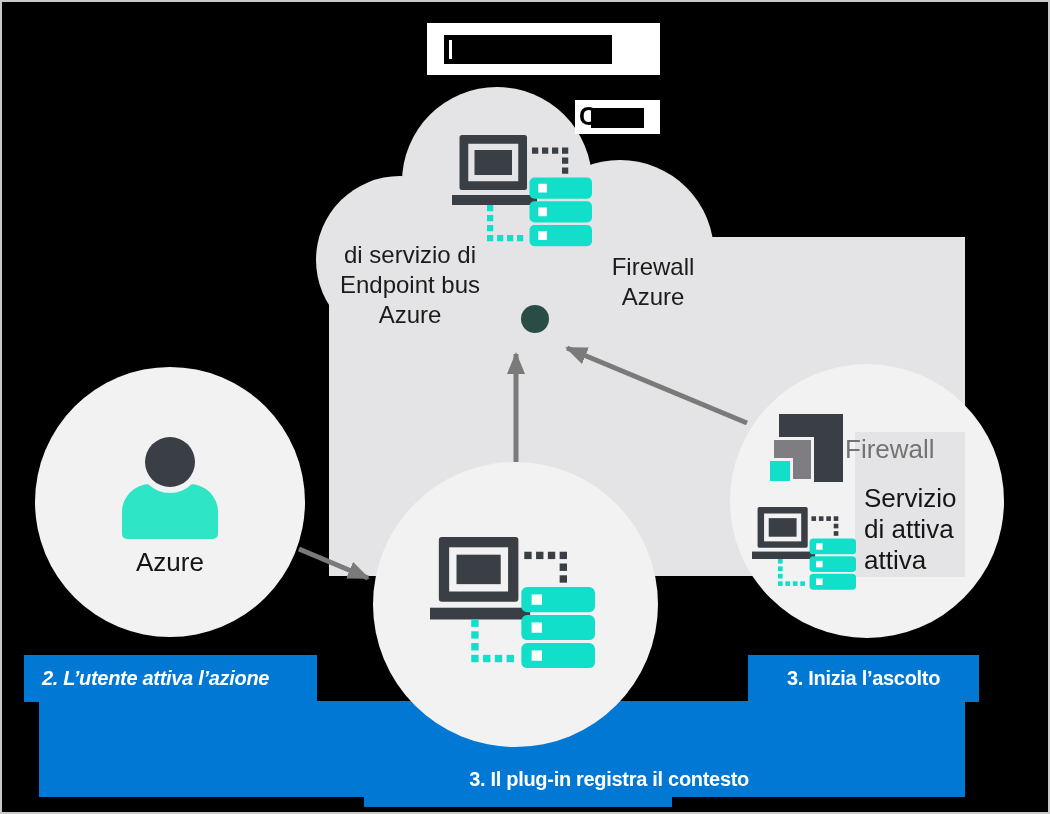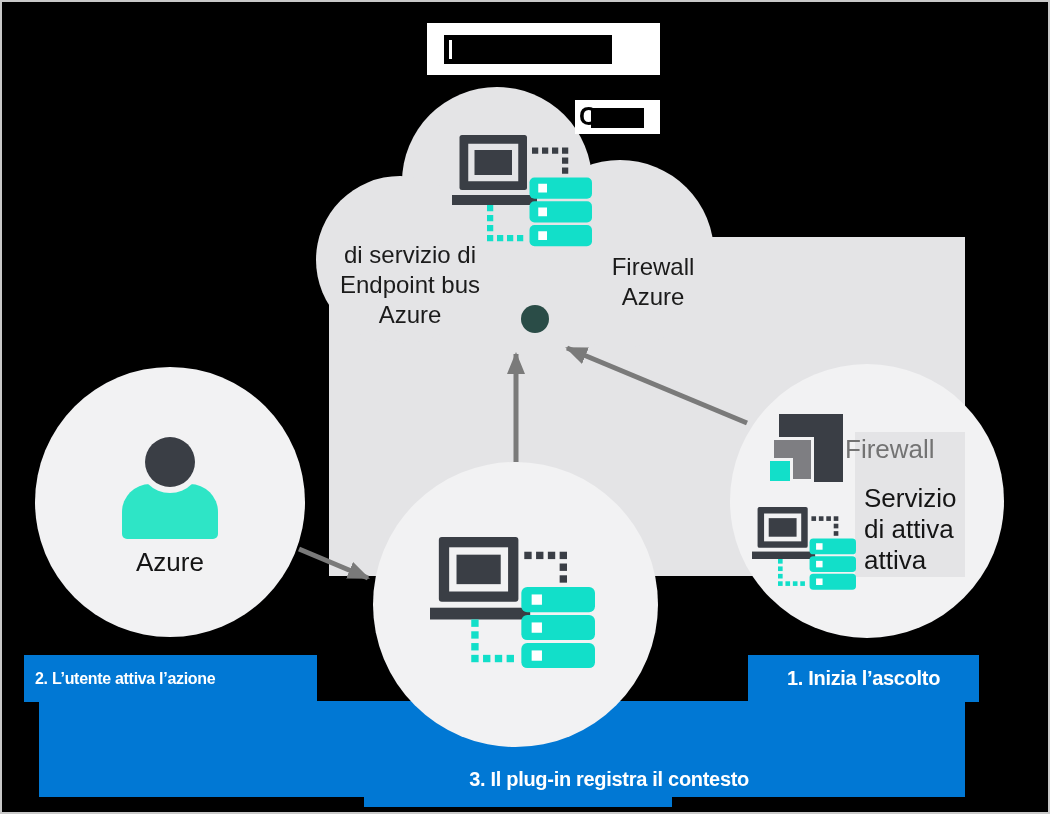--- a/index.html
+++ b/index.html
@@ -34,21 +34,21 @@
   .endpoint-label{left:298px;top:238px;width:220px;text-align:center;font-size:24px;line-height:30px;}
   .azure-label{left:566px;top:250px;width:170px;text-align:center;font-size:24px;line-height:30px;}
 
   
   .ban{background:#0178D4;}
   .ban-tab-left{left:22px;top:653px;width:293px;height:47px;}
   .ban-tab-right{left:746px;top:653px;width:231px;height:47px;}
   .ban-main{left:37px;top:699px;width:926px;height:96px;}
   .ban-tab-bottom{left:362px;top:794px;width:308px;height:11px;}
   .ban-txt{color:#fff;font-weight:bold;white-space:nowrap;letter-spacing:-0.3px;}
-  .ban-step2{line-height:47px;padding-left:11px;font-size:16px;}
+  .ban-step2{line-height:47px;padding-left:18px;font-size:20px;font-style:italic;}
   .ban-step1{line-height:47px;text-align:center;font-size:20px;}
   .ban-step3{left:287px;top:766px;width:460px;text-align:right;font-size:20px;}
 
   
   .big-circle{border-radius:50%;background:#F2F2F3;}
   .user-circle{left:33px;top:365px;width:270px;height:270px;}
   .plugin-circle{left:371px;top:460px;width:285px;height:285px;}
   .firewall-circle{left:728px;top:362px;width:274px;height:274px;}
 
   
@@ -133,21 +133,21 @@
   <div class="abs txt azure-label">
     <div>Firewall</div>
     <div>Azure</div>
   </div>
 
   <div class="abs ban ban-main"></div>
   <div class="abs ban ban-tab-left">
     <div class="ban-txt ban-step2">2. L’utente attiva l’azione</div>
   </div>
   <div class="abs ban ban-tab-right">
-    <div class="ban-txt ban-step1">1. Inizia l’ascolto</div>
+    <div class="ban-txt ban-step1">3. Inizia l’ascolto</div>
   </div>
   <div class="abs ban ban-tab-bottom"></div>
   <div class="abs ban-txt ban-step3">3. Il plug-in registra il contesto</div>
 
   <div class="abs big-circle user-circle">
     <div class="person-body"></div>
     <div class="person-notch"></div>
     <div class="person-head"></div>
     <div class="user-label">Azure</div>
   </div>

